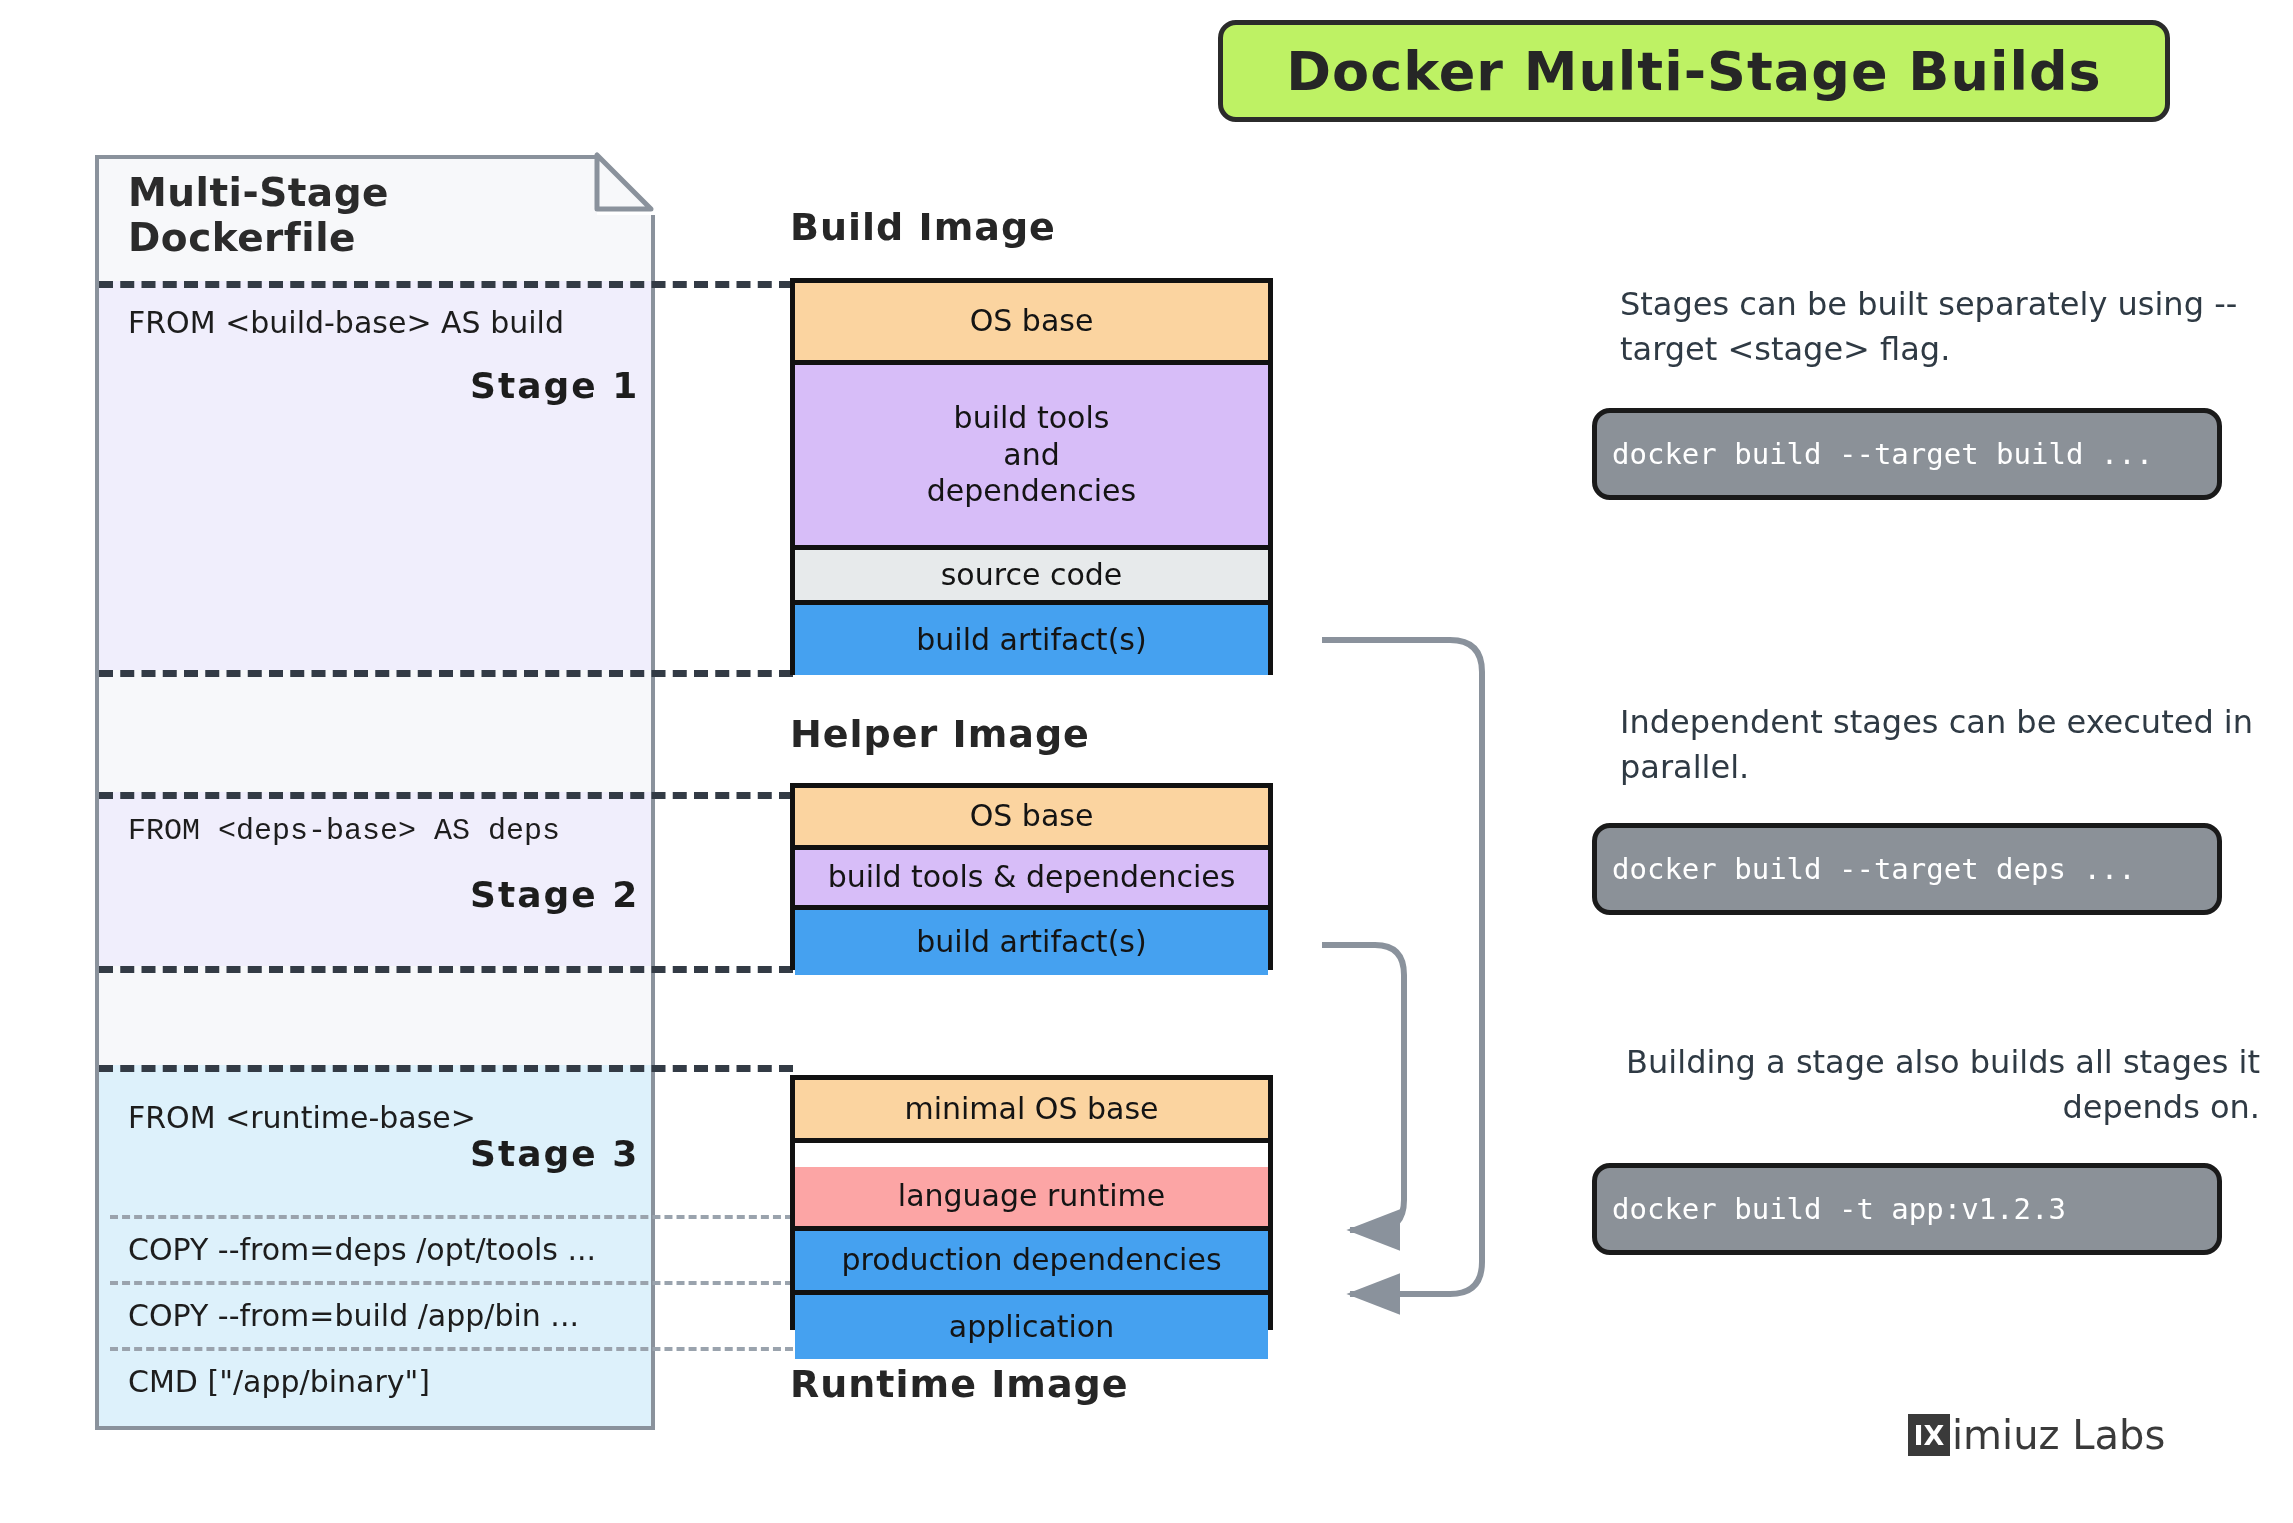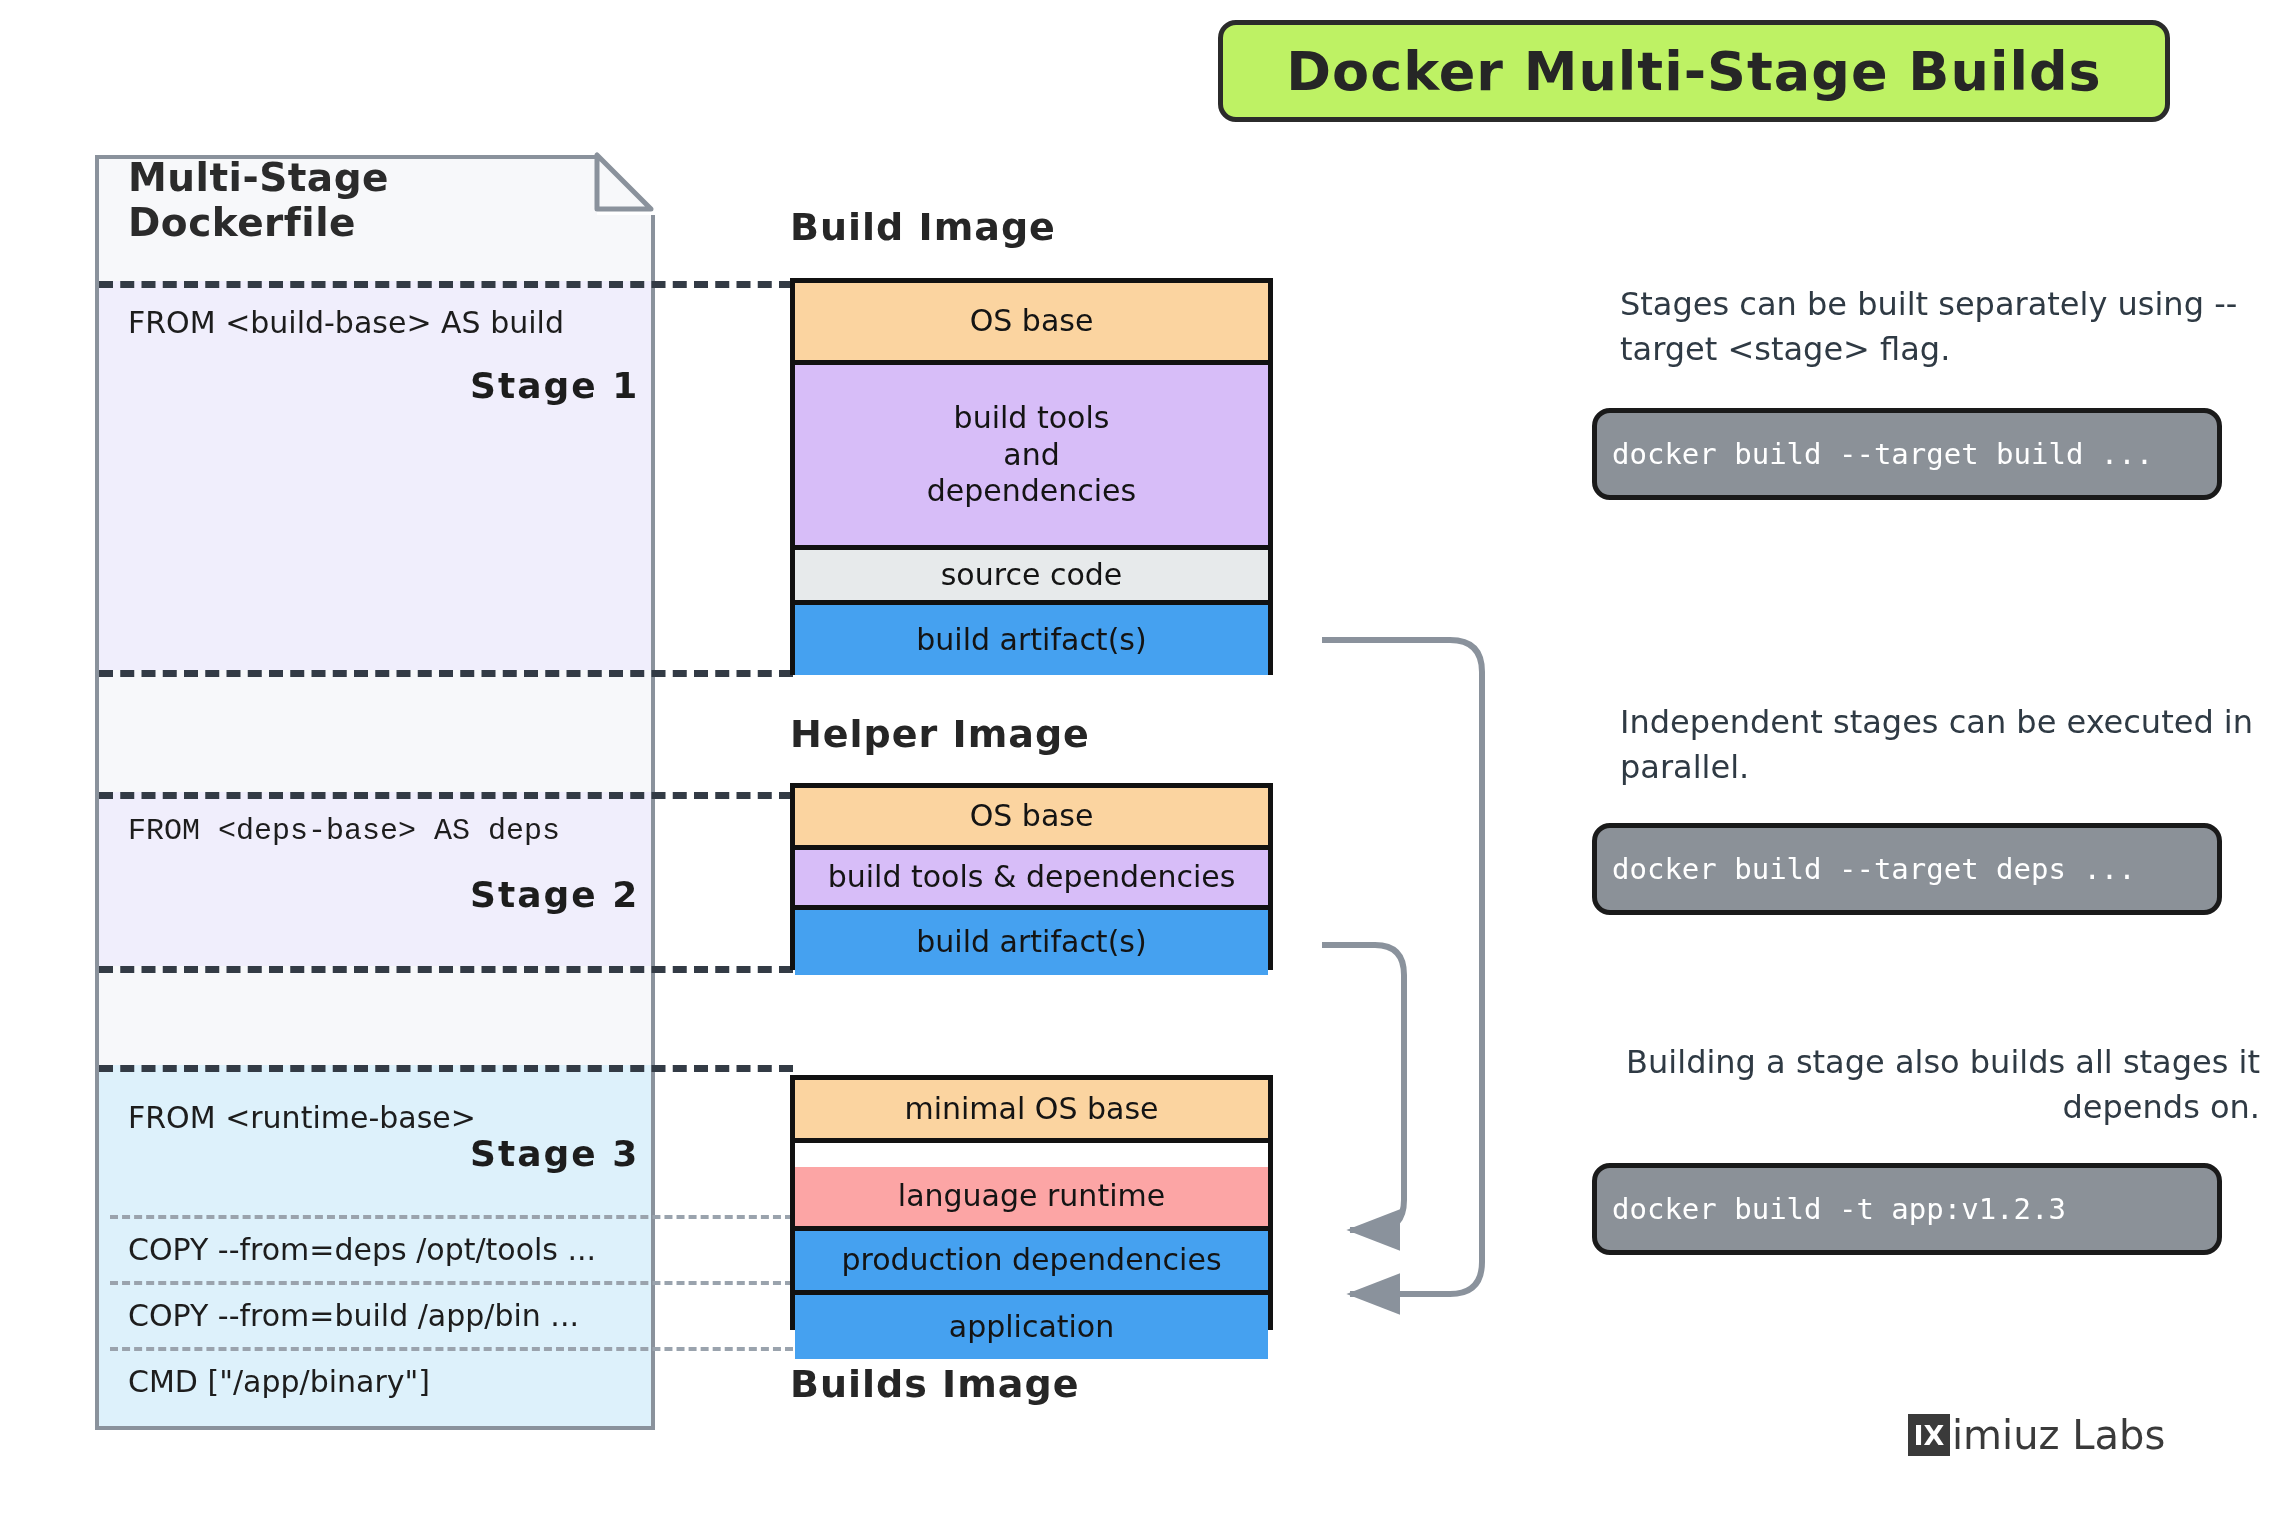--- a/index.html
+++ b/index.html
@@ -51,21 +51,21 @@
     width: 62px; height: 62px;
     background: #ffffff;
   }
   #sheet-fold-tri {
     left: 593px; top: 151px;
     width: 66px; height: 66px;
   }
   #sheet-header {
     left: 128px; top: 185px;
     width: 470px; height: 60px;
-    display: flex; align-items: flex-end;
+    display: flex; align-items: center;
   }
   #sheet-header span {
     font-size: 39px;
     font-weight: 700;
     color: #2b2b2b;
     letter-spacing: 0.5px;
   }
 
   
   .stage-fill { left: 99px; width: 552px; }
@@ -263,21 +263,21 @@
     <div class="layer" style="height: 64px; background: #fca5a5; margin-top: 24px;">
       <span>language runtime</span>
     </div>
     <div class="layer" style="height: 64px; background: rgb(69, 161, 240);">
       <span>production dependencies</span>
     </div>
     <div class="layer" style="height: 64px; background: rgb(69, 161, 240);">
       <span>application</span>
     </div>
   </div>
-  <div class="abs stack-caption" style="top:1362px;">Builds Image</div>
+  <div class="abs stack-caption" style="top:1362px;">Runtime Image</div>
 
   <svg class="overlay" width="2293" height="1523">
     <defs>
       <marker id="arrowhead" markerWidth="9" markerHeight="7" refX="8.4" refY="3.5" orient="auto" markerUnits="strokeWidth">
         <polygon points="0 0, 9 3.5, 0 7" fill="#8a929c"></polygon>
       </marker>
     </defs>
 
     <path d="M 1322 640 L 1450 640 Q 1482 640 1482 672 L 1482 1262 Q 1482 1294 1450 1294 L 1350 1294" fill="none" stroke="#8a929c" stroke-width="6" marker-end="url(#arrowhead)"></path>
 

